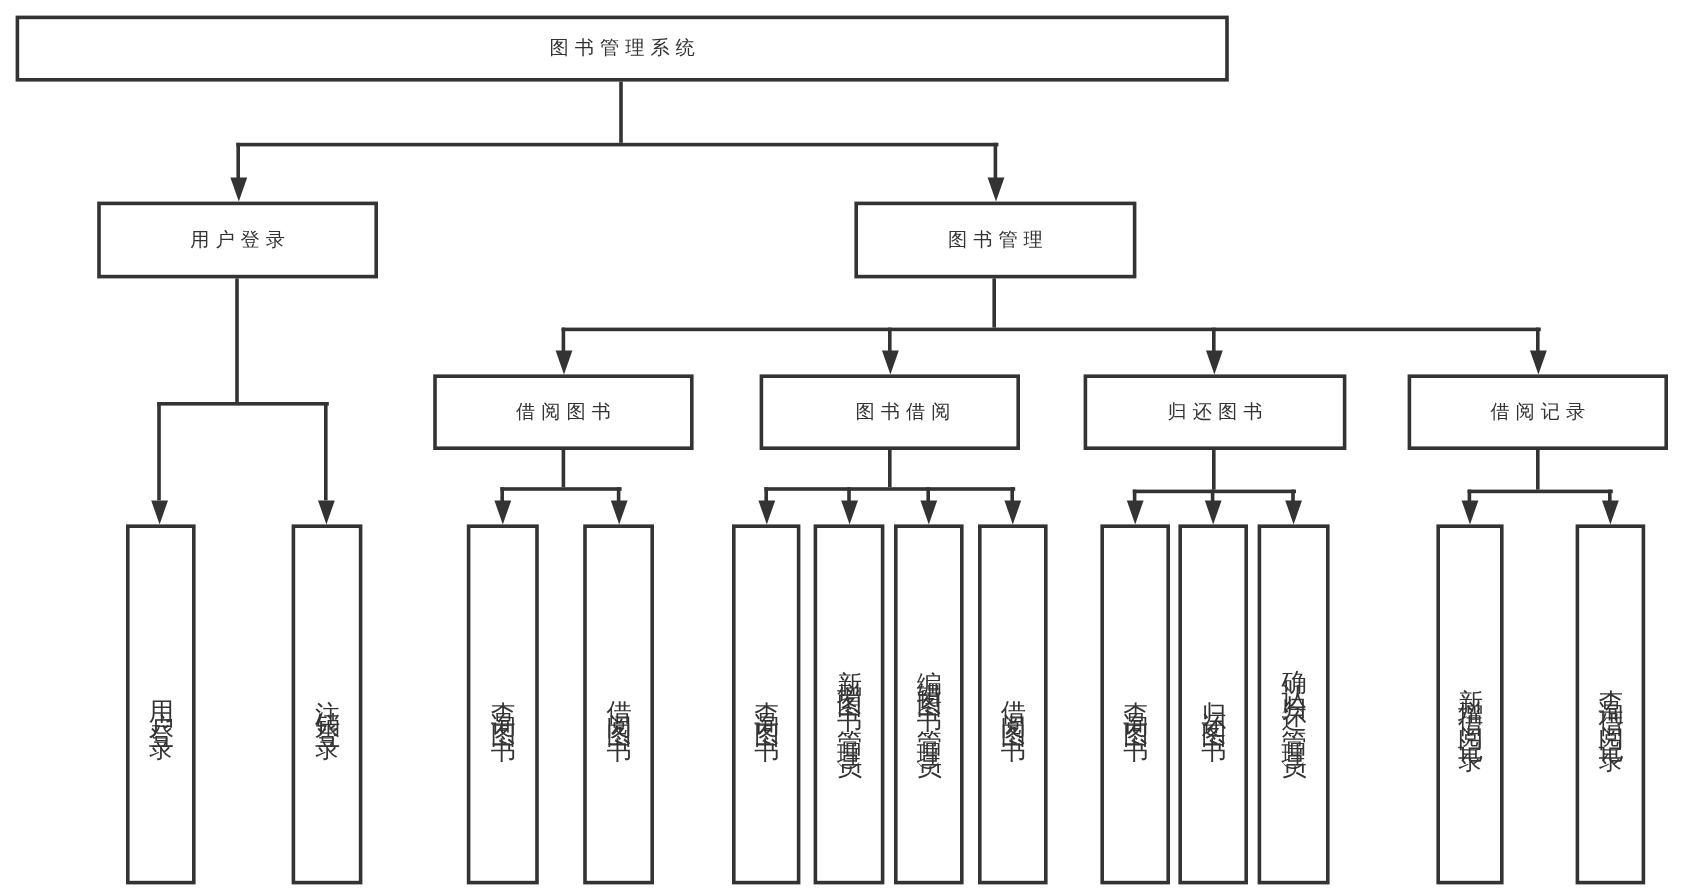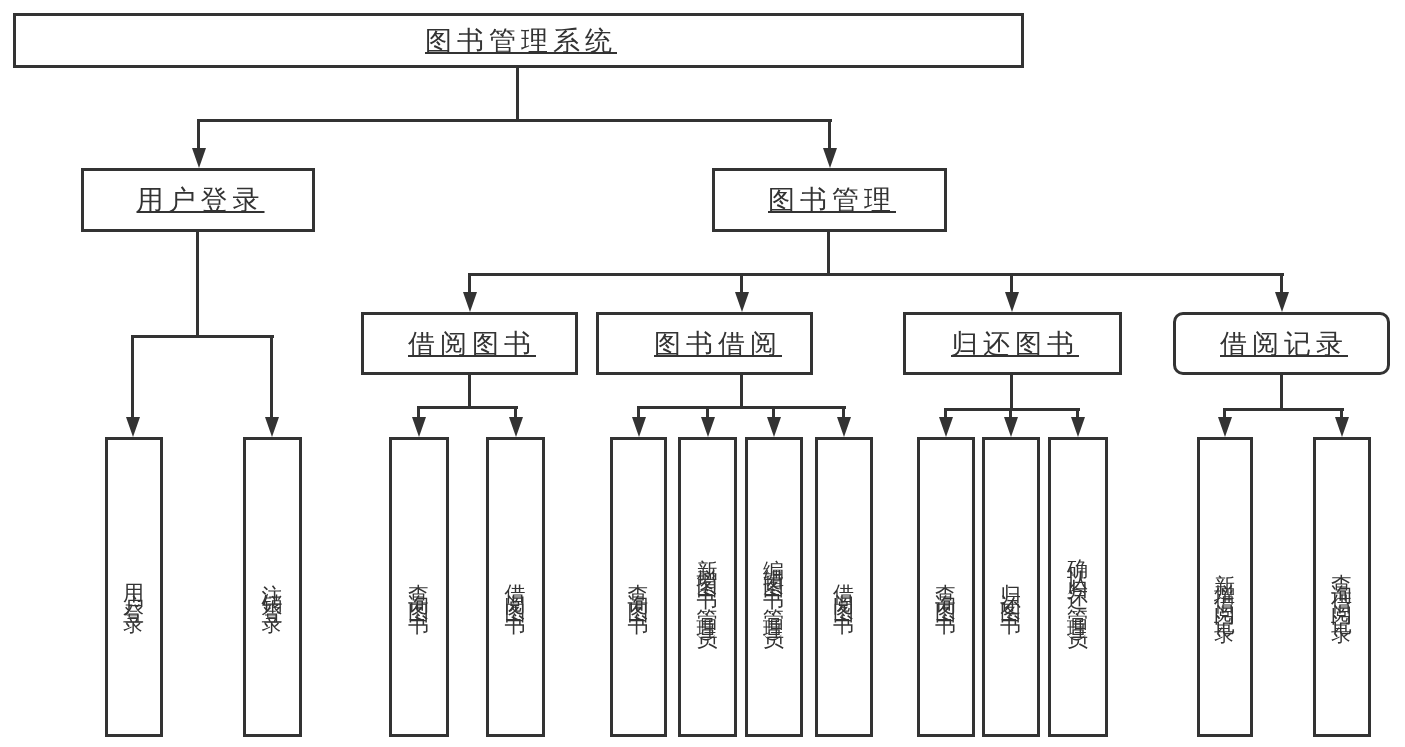--- a/index.html
+++ b/index.html
@@ -4,21 +4,21 @@
 <style>
   html,body{margin:0;padding:0;background:#fff;}
   #stage{
     position:relative;width:1405px;height:747px;background:#fff;overflow:hidden;
     font-family:"Liberation Sans","DejaVu Sans",sans-serif;color:#333;
   }
   .box{
     position:absolute;box-sizing:border-box;border:3px solid #333;background:#fff;
     display:flex;align-items:center;justify-content:center;
   }
-  .hlabel{font-size:27px;letter-spacing:5px;color:#333;white-space:nowrap;text-indent:5px;text-decoration:underline;}
+  .hlabel{font-size:16px;letter-spacing:5px;color:#333;white-space:nowrap;text-indent:5px;}
   .vlabel{
     writing-mode:vertical-rl;text-orientation:mixed;font-size:21px;letter-spacing:10px;
     line-height:1;color:#333;
   }
   .vline,.hline{position:absolute;background:#333;}
   .vline{width:3px;}
   .hline{height:3px;}
   .arrow{
     position:absolute;width:0;height:0;
     border-left:7px solid transparent;border-right:7px solid transparent;
@@ -41,27 +41,27 @@
   <div class="box" style="left:81px;top:168px;width:234px;height:64px;">
     <span class="hlabel">用户登录</span>
   </div>
   <div class="box" style="left:712px;top:168px;width:235px;height:64px;">
     <span class="hlabel">图书管理</span>
   </div>
 
   <div class="box" style="left:361px;top:312px;width:217px;height:63px;">
     <span class="hlabel">借阅图书</span>
   </div>
-  <div class="box" style="left:596px;top:312px;width:217px;height:63px;padding-left:22px;">
+  <div class="box" style="left:633px;top:312px;width:217px;height:63px;padding-left:22px;">
     <span class="hlabel">图书借阅</span>
   </div>
   <div class="box" style="left:903px;top:312px;width:219px;height:63px;">
     <span class="hlabel">归还图书</span>
   </div>
-  <div class="box" style="left:1173px;top:312px;width:217px;height:63px;border-radius:10px;">
+  <div class="box" style="left:1173px;top:312px;width:217px;height:63px;">
     <span class="hlabel">借阅记录</span>
   </div>
 
   <div class="box" style="left:105px;top:437px;width:58px;height:300px;">
     <span class="vlabel">用户登录</span>
   </div>
   <div class="box" style="left:243px;top:437px;width:59px;height:300px;">
     <span class="vlabel">注销登录</span>
   </div>
 

